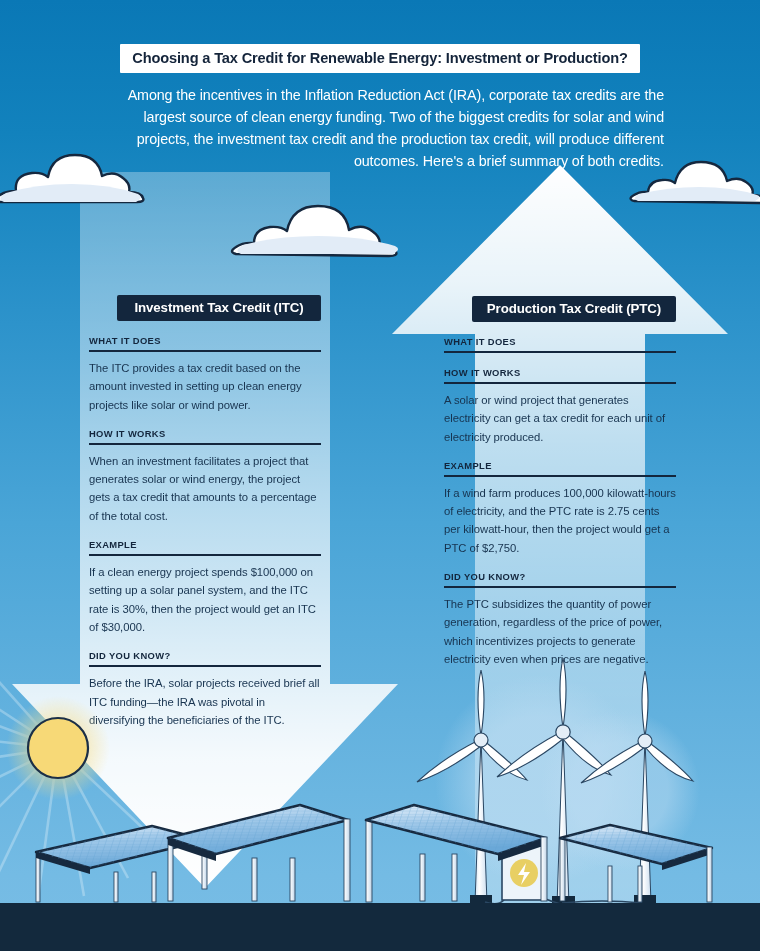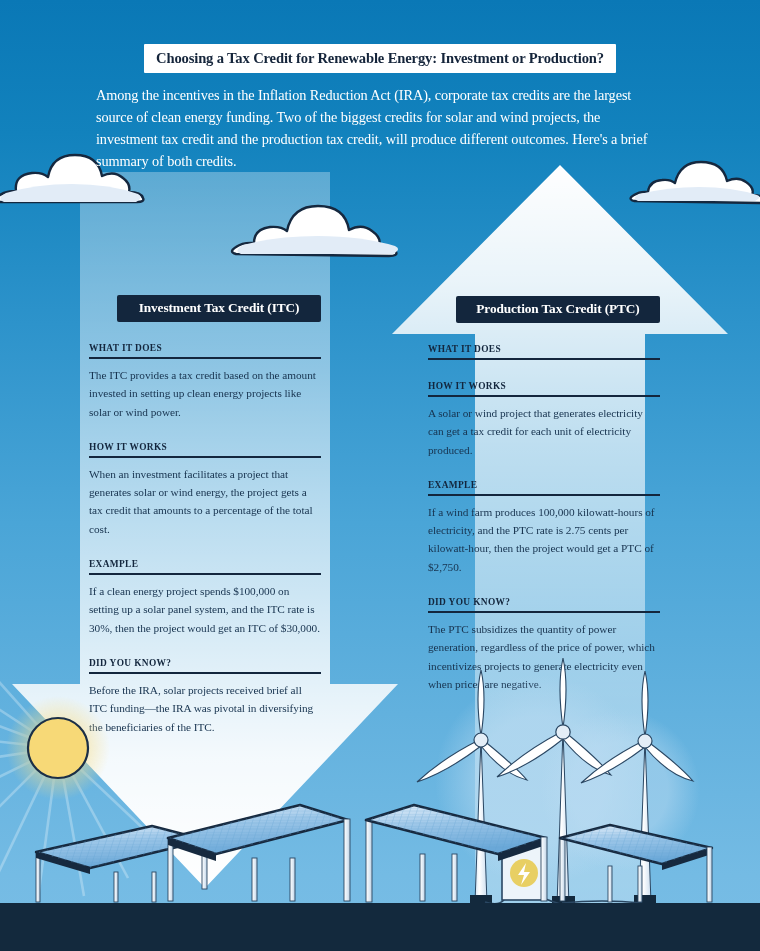--- a/index.html
+++ b/index.html
@@ -1,21 +1,21 @@
 <!DOCTYPE html>
 <html><head>
 <meta charset="utf-8">
 <style>
   html,body{margin:0;padding:0;}
   body{
     width:760px;height:951px;overflow:hidden;
     font-family:"Liberation Sans","DejaVu Sans",sans-serif;
     background:#0d7bb8;
   }
-  #stage{position:relative;width:760px;height:951px;overflow:hidden;font-family:Liberation Serif, serif;}
+  #stage{position:relative;width:760px;height:951px;overflow:hidden;}
 
   
   .sky{
     position:absolute;inset:0;
     background:linear-gradient(180deg,
       #0a78b6 0%,
       #1282bd 14%,
       #2d93cb 34%,
       #4aa5d7 55%,
       #62b1de 75%,
@@ -31,37 +31,37 @@
   
   .title-wrap{position:absolute;left:0;top:44px;width:760px;text-align:center;}
   .title-bar{
     display:inline-block;background:#ffffff;color:#14243a;
     font-size:14.6px;font-weight:bold;letter-spacing:-0.15px;
     padding:6px 12px 7px 12px;line-height:1.1;
     border-radius:1px;
   }
   .intro{
     position:absolute;left:96px;top:84px;width:568px;
-    text-align:left;color:#ffffff;font-size:14.3px;line-height:1.55;
+    text-align:right;color:#ffffff;font-size:14.3px;line-height:1.55;
     letter-spacing:-0.1px;
   }
 
   
   .col{position:absolute;width:232px;}
   .col.itc{left:89px;top:295px;}
-  .col.ptc{left:428px;top:296px;}
+  .col.ptc{left:444px;top:296px;}
 
   .col-head{
     background:#13263d;color:#ffffff;
     font-size:13.3px;font-weight:bold;
     text-align:center;padding:5px 8px 6px;border-radius:2px;
     letter-spacing:-0.1px;
     margin-left:28px;
   }
-  .sec{margin-top:21px;}
+  .sec{margin-top:14px;}
   .sec:first-of-type{margin-top:22px;}
   .sec-h{
     color:#13263d;font-size:9.4px;font-weight:bold;letter-spacing:0.35px;
     padding-bottom:4px;border-bottom:2px solid #13263d;
   }
   .sec-b{
     color:#17334f;font-size:11.3px;line-height:1.62;margin-top:7px;
     letter-spacing:-0.05px;
   }
 

